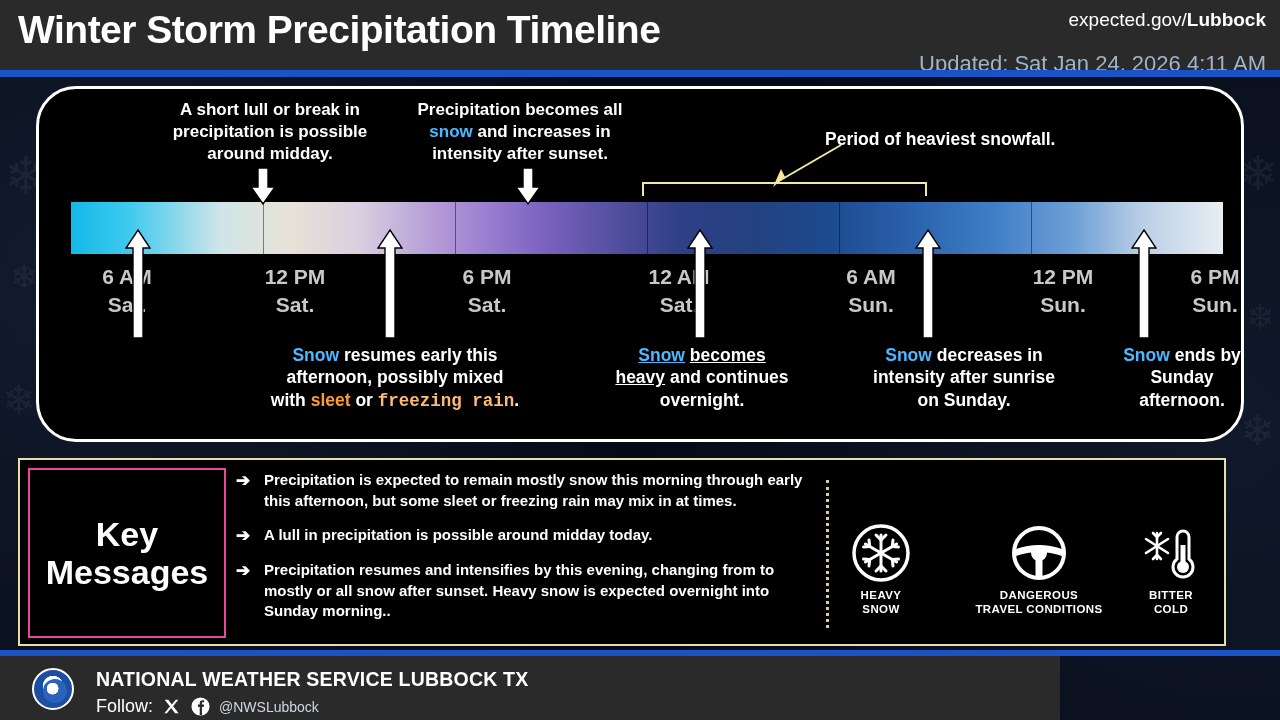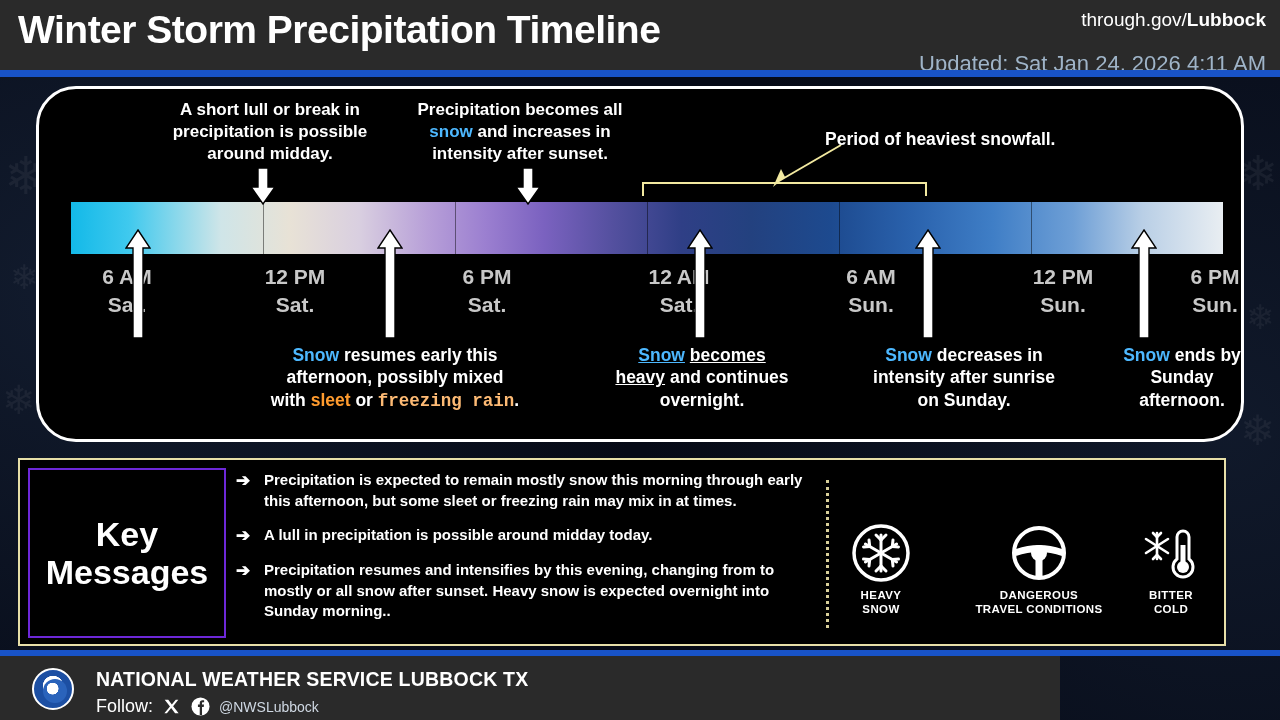--- a/index.html
+++ b/index.html
@@ -128,21 +128,21 @@
 
   
   .keybox {
     position: absolute; left: 18px; top: 458px; width: 1208px; height: 188px;
     background: #000000;
     border: 2px solid #e7dfa8;
   }
   .keytitle-box {
     position: absolute; left: 8px; top: 8px; width: 198px; height: 170px;
     background: #000000;
-    border: 2px solid #6d28d9;
+    border: 2px solid #ec4899;
     display: flex; flex-direction: column;
     align-items: center; justify-content: center;
   }
   .keytitle-box div {
     color: #ffffff; font-size: 34px; font-weight: bold; line-height: 1.12;
   }
   .bullets {
     position: absolute; left: 212px; top: 10px; width: 580px;
   }
   .bullet { position: relative; padding-left: 32px; margin-bottom: 14px; }
@@ -215,21 +215,21 @@
   <div class="bgflake" style="left:4px;  top:150px; font-size:52px;">❄</div>
   <div class="bgflake" style="left:10px; top:260px; font-size:34px;">❄</div>
   <div class="bgflake" style="left:2px;  top:380px; font-size:40px;">❄</div>
   <div class="bgflake" style="left:1238px;top:150px; font-size:48px;">❄</div>
   <div class="bgflake" style="left:1246px;top:300px; font-size:34px;">❄</div>
   <div class="bgflake" style="left:1240px;top:410px; font-size:42px;">❄</div>
 
   <div class="header">
     <div class="header-title">Winter Storm Precipitation Timeline</div>
     <div class="header-right">
-      <div class="wx-gov"><span>through.gov/</span><b>Lubbock</b></div>
+      <div class="wx-gov"><span>expected.gov/</span><b>Lubbock</b></div>
       <div class="updated">Updated: Sat Jan 24, 2026 4:11 AM</div>
     </div>
   </div>
   <div class="blue-bar"></div>
 
   <div class="panel">
 
     <div class="bracket"></div>
     <svg style="position:absolute;left:728px;top:50px;" width="80" height="50">
       <line x1="74" y1="6" x2="12" y2="42" stroke="#f2e9a0" stroke-width="2"></line>

